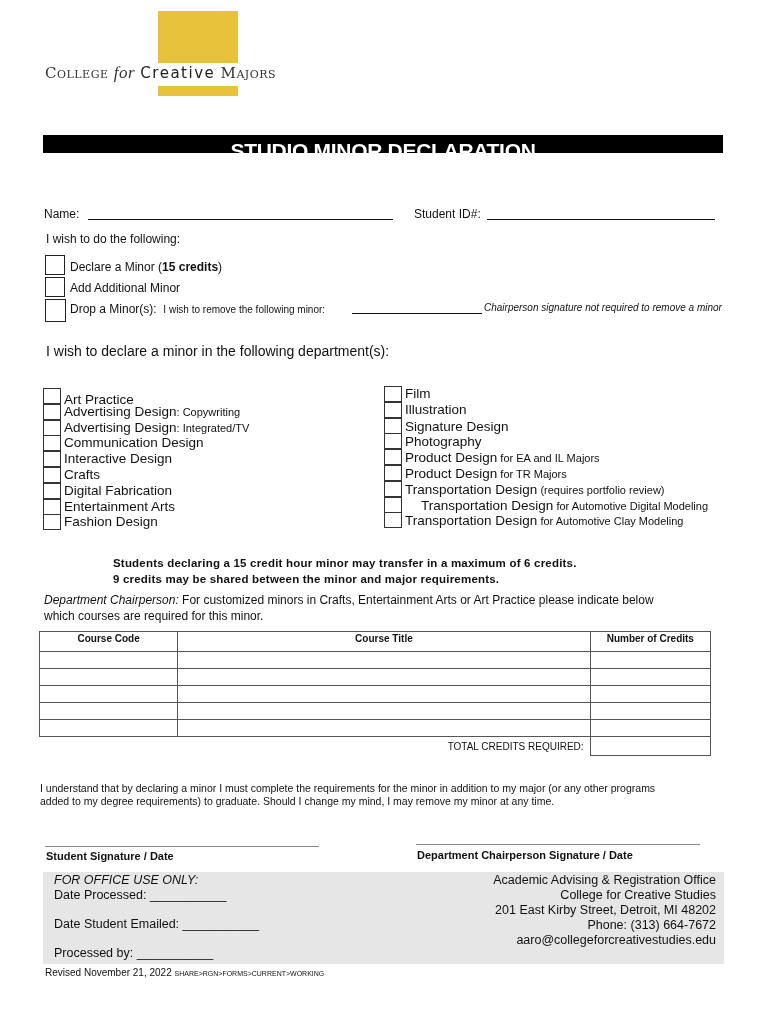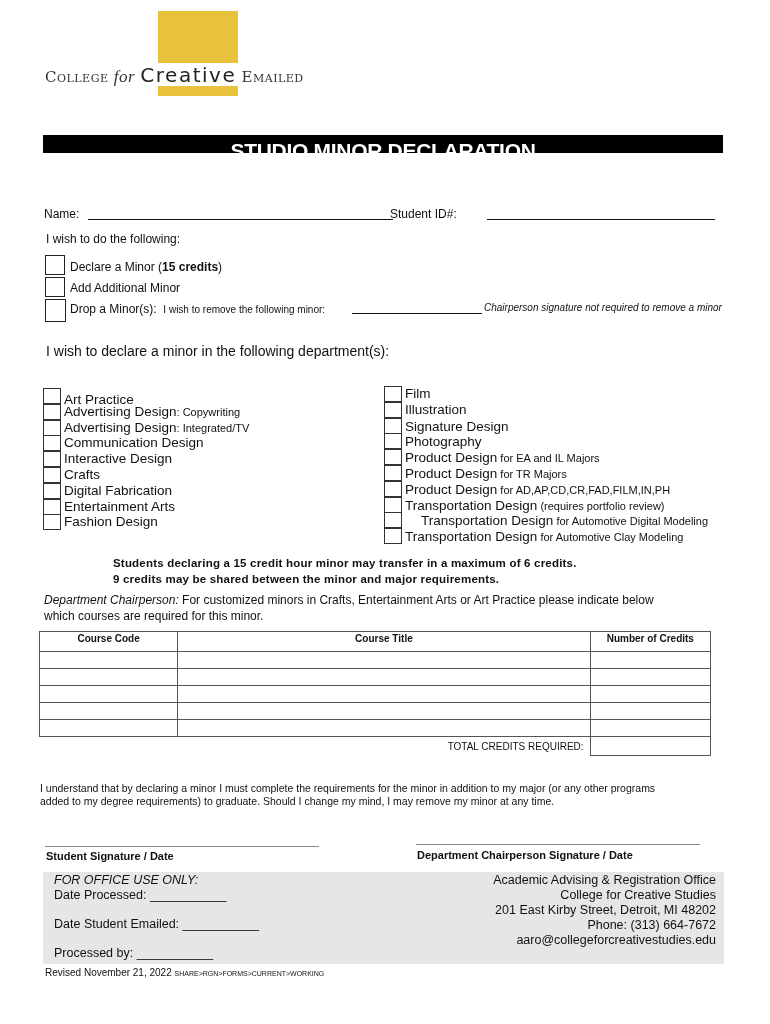--- a/index.html
+++ b/index.html
@@ -4,21 +4,21 @@
 <style>
   html, body { margin:0; padding:0; background:#ffffff; }
   body { width:770px; height:1024px; position:relative; font-family:"Liberation Sans", sans-serif; color:#111; overflow:hidden; }
   .abs { position:absolute; }
   
   .logo-block { left:158px; top:11px; width:80px; height:52px; background:#e8c23a; }
   .logo-bar { left:158px; top:86px; width:80px; height:10px; background:#e8c23a; }
   .logo-text { left:45px; top:63px; font-family:"DejaVu Serif", serif; font-size:15px; letter-spacing:0.5px; color:#333; white-space:nowrap; }
   .logo-text .sc { font-variant:small-caps; }
   .logo-text .for { font-style:italic; font-family:"Liberation Serif", serif; font-size:17px; }
-  .logo-text .cr { font-family:"DejaVu Sans", sans-serif; font-size:20px; color:#222; letter-spacing:1.5px; }
+  .logo-text .cr { font-family:"DejaVu Sans", sans-serif; font-size:15px; color:#222; letter-spacing:1.5px; }
   
   .title-bar { left:43px; top:135px; width:680px; height:18px; background:#000; color:#fff; font-size:21px; font-weight:bold; text-align:center; line-height:31px; letter-spacing:-0.3px; }
   .lbl { font-size:12px; white-space:nowrap; }
   .uline { border-bottom:1px solid #111; }
   .cb { width:20px; height:20px; border:1.5px solid #222; box-sizing:border-box; background:#fff; }
   .cb-sm { width:18px; height:16px; border:1.3px solid #333; box-sizing:border-box; background:#fff; }
   .big { font-size:13.5px; white-space:nowrap; line-height:16px; }
   .big .sm { font-size:11px; }
   .dept-title { font-size:14px; }
   .note-bold { font-size:11.5px; font-weight:bold; letter-spacing:0.2px; }
@@ -30,29 +30,29 @@
   .sig-line { border-top:1px solid #888; }
 </style>
 </head>
 <body>
 
 <div class="abs logo-block"></div>
 <div class="abs logo-text">
   <span class="sc">College</span>
   <span class="for">for</span>
   <span class="cr">Creative</span>
-  <span class="sc">Emailed</span>
+  <span class="sc">Majors</span>
 </div>
 <div class="abs logo-bar"></div>
 
 <div class="abs title-bar">STUDIO MINOR DECLARATION</div>
 
 <div class="abs lbl" style="left:44px;top:207px;">Name:</div>
 <div class="abs uline" style="left:88px;top:205px;width:305px;height:14px;"></div>
-<div class="abs lbl" style="left:390px;top:207px;">Student ID#:</div>
+<div class="abs lbl" style="left:414px;top:207px;">Student ID#:</div>
 <div class="abs uline" style="left:487px;top:205px;width:228px;height:14px;"></div>
 
 <div class="abs lbl" style="left:46px;top:232px;">I wish to do the following:</div>
 
 <div class="abs cb" style="left:45px;top:255px;"></div>
 <div class="abs lbl" style="left:70px;top:260px;"><span>Declare a Minor (</span><b>15 credits</b><span>)</span></div>
 
 <div class="abs cb" style="left:45px;top:277px;"></div>
 <div class="abs lbl" style="left:70px;top:281px;">Add Additional Minor</div>
 
@@ -122,24 +122,20 @@
         <div class="cb-sm"></div>
         <div class="big" style="margin-left:3px;margin-top:1px;"><span>Photography</span><span class="sm"></span></div>
       </div>
     <div style="display:flex;align-items:flex-start;height:15.8px;">
         <div class="cb-sm"></div>
         <div class="big" style="margin-left:3px;margin-top:1px;"><span>Product Design</span><span class="sm"> for EA and IL Majors</span></div>
       </div>
     <div style="display:flex;align-items:flex-start;height:15.8px;">
         <div class="cb-sm"></div>
         <div class="big" style="margin-left:3px;margin-top:1px;"><span>Product Design</span><span class="sm"> for TR Majors</span></div>
-      </div>
-    <div style="display:flex;align-items:flex-start;height:15.8px;">
-        <div class="cb-sm"></div>
-        <div class="big" style="margin-left:3px;margin-top:1px;"><span>Product Design</span><span class="sm"> for AD,AP,CD,CR,FAD,FILM,IN,PH</span></div>
       </div>
     <div style="display:flex;align-items:flex-start;height:15.8px;">
         <div class="cb-sm"></div>
         <div class="big" style="margin-left:3px;margin-top:1px;"><span>Transportation Design</span><span class="sm"> (requires portfolio review)</span></div>
       </div>
     <div style="display:flex;align-items:flex-start;height:15.8px;">
         <div class="cb-sm"></div>
         <div class="big" style="margin-left:19px;margin-top:1px;"><span>Transportation Design</span><span class="sm"> for Automotive Digital Modeling</span></div>
       </div>
     <div style="display:flex;align-items:flex-start;height:15.8px;">

